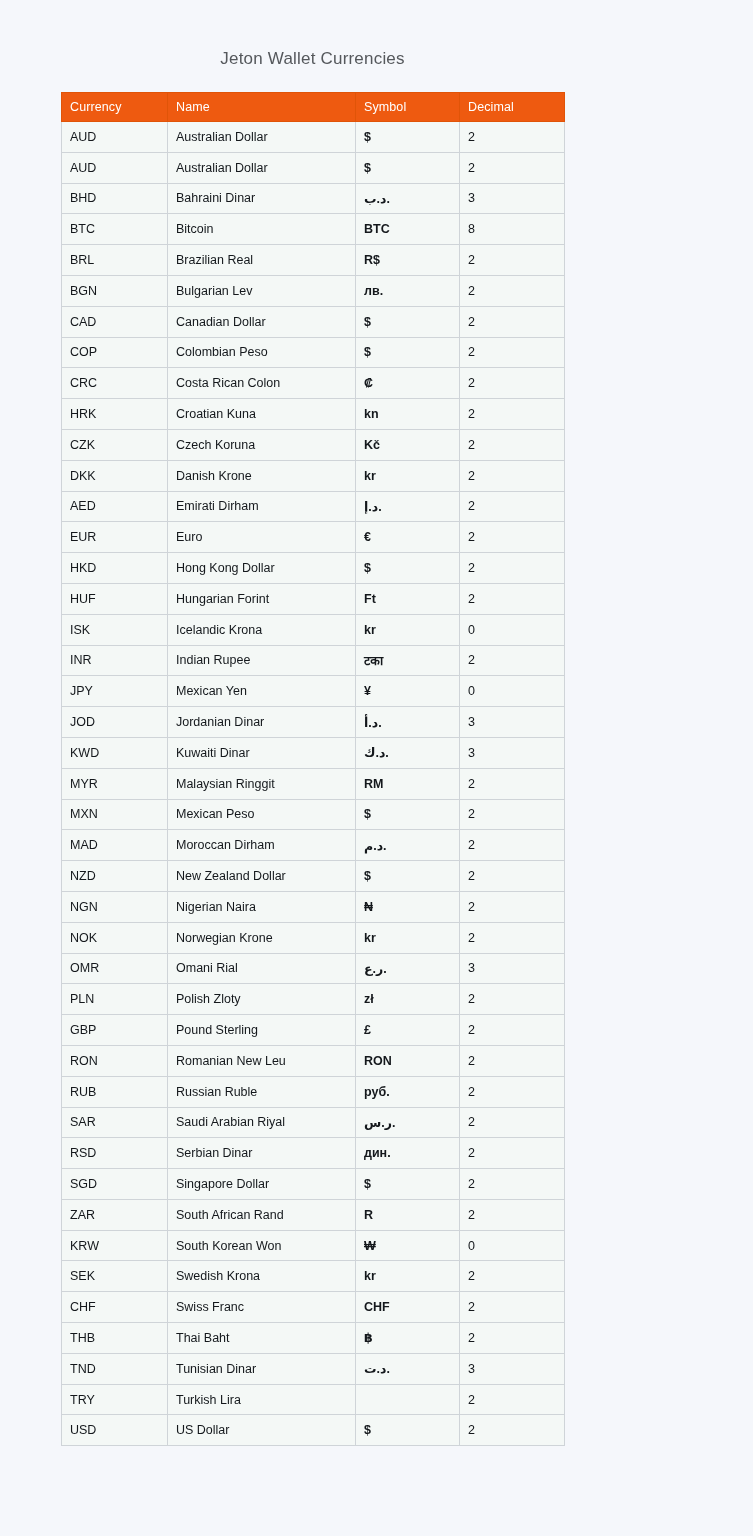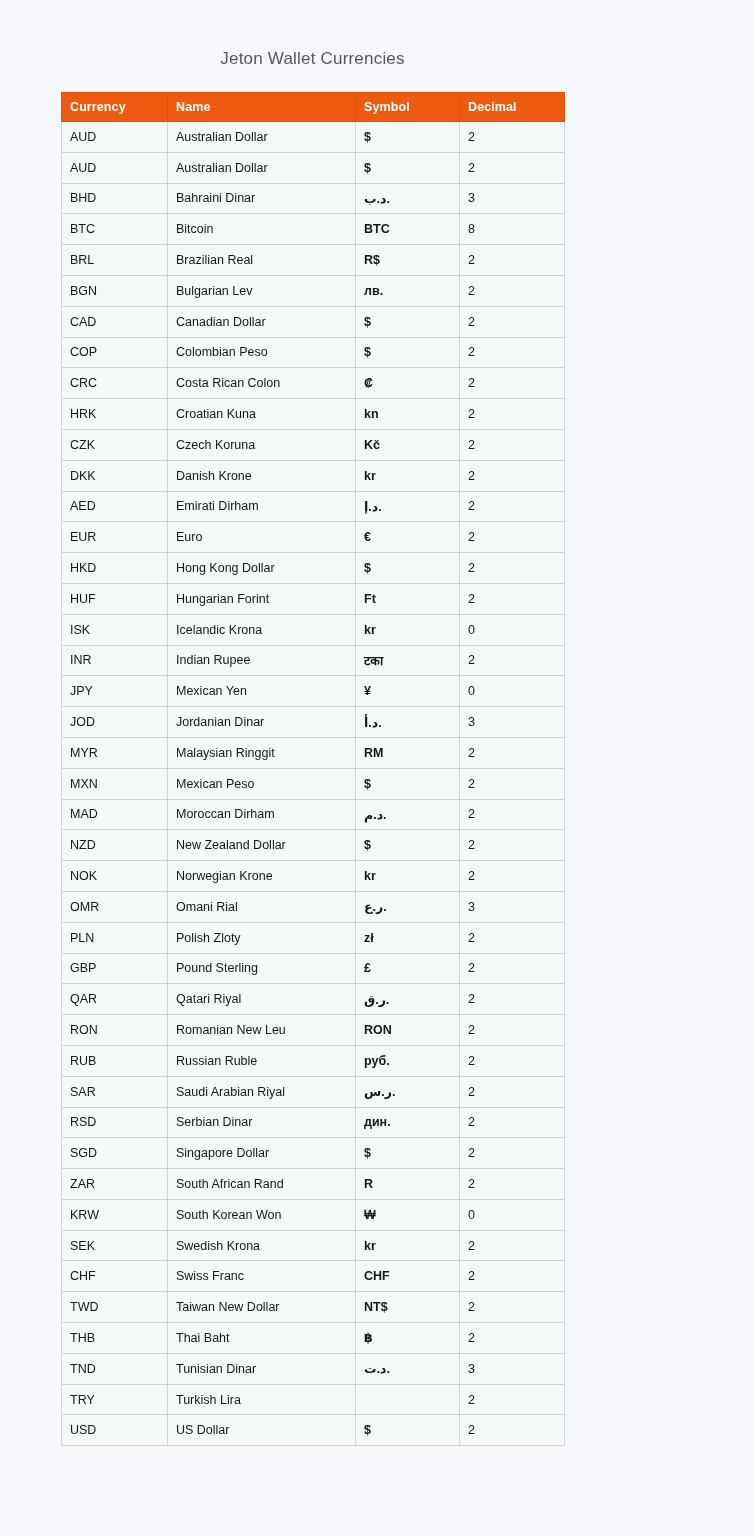--- a/index.html
+++ b/index.html
@@ -49,21 +49,21 @@
     height: 29.8px;
     font-size: 12.5px;
     text-align: left;
     vertical-align: middle;
     overflow: hidden;
     white-space: nowrap;
   }
   table.currency-table thead th {
     background: #ee5a10;
     color: #ffffff;
-    font-weight: bold;
+    font-weight: normal;
     font-size: 12.5px;
     height: 28px;
     border-color: #e05408;
     letter-spacing: 0.1px;
   }
   table.currency-table tbody td {
     background: #f4f8f6;
     color: #14181c;
   }
   td.col-code {
@@ -222,20 +222,26 @@
             <td class="col-symbol">¥</td>
             <td class="col-decimal">0</td>
           </tr>
           <tr>
             <td class="col-code">JOD</td>
             <td class="col-name">Jordanian Dinar</td>
             <td class="col-symbol">د.أ.</td>
             <td class="col-decimal">3</td>
           </tr>
           <tr>
+            <td class="col-code">KWD</td>
+            <td class="col-name">Kuwaiti Dinar</td>
+            <td class="col-symbol">د.ك.</td>
+            <td class="col-decimal">3</td>
+          </tr>
+          <tr>
             <td class="col-code">MYR</td>
             <td class="col-name">Malaysian Ringgit</td>
             <td class="col-symbol">RM</td>
             <td class="col-decimal">2</td>
           </tr>
           <tr>
             <td class="col-code">MXN</td>
             <td class="col-name">Mexican Peso</td>
             <td class="col-symbol">$</td>
             <td class="col-decimal">2</td>
@@ -246,20 +252,26 @@
             <td class="col-symbol">د.م.</td>
             <td class="col-decimal">2</td>
           </tr>
           <tr>
             <td class="col-code">NZD</td>
             <td class="col-name">New Zealand Dollar</td>
             <td class="col-symbol">$</td>
             <td class="col-decimal">2</td>
           </tr>
           <tr>
+            <td class="col-code">NGN</td>
+            <td class="col-name">Nigerian Naira</td>
+            <td class="col-symbol">₦</td>
+            <td class="col-decimal">2</td>
+          </tr>
+          <tr>
             <td class="col-code">NOK</td>
             <td class="col-name">Norwegian Krone</td>
             <td class="col-symbol">kr</td>
             <td class="col-decimal">2</td>
           </tr>
           <tr>
             <td class="col-code">OMR</td>
             <td class="col-name">Omani Rial</td>
             <td class="col-symbol">ر.ع.</td>
             <td class="col-decimal">3</td>
@@ -267,26 +279,20 @@
           <tr>
             <td class="col-code">PLN</td>
             <td class="col-name">Polish Zloty</td>
             <td class="col-symbol">zł</td>
             <td class="col-decimal">2</td>
           </tr>
           <tr>
             <td class="col-code">GBP</td>
             <td class="col-name">Pound Sterling</td>
             <td class="col-symbol">£</td>
-            <td class="col-decimal">2</td>
-          </tr>
-          <tr>
-            <td class="col-code">QAR</td>
-            <td class="col-name">Qatari Riyal</td>
-            <td class="col-symbol">ر.ق.</td>
             <td class="col-decimal">2</td>
           </tr>
           <tr>
             <td class="col-code">RON</td>
             <td class="col-name">Romanian New Leu</td>
             <td class="col-symbol">RON</td>
             <td class="col-decimal">2</td>
           </tr>
           <tr>
             <td class="col-code">RUB</td>
@@ -330,26 +336,20 @@
             <td class="col-symbol">kr</td>
             <td class="col-decimal">2</td>
           </tr>
           <tr>
             <td class="col-code">CHF</td>
             <td class="col-name">Swiss Franc</td>
             <td class="col-symbol">CHF</td>
             <td class="col-decimal">2</td>
           </tr>
           <tr>
-            <td class="col-code">TWD</td>
-            <td class="col-name">Taiwan New Dollar</td>
-            <td class="col-symbol">NT$</td>
-            <td class="col-decimal">2</td>
-          </tr>
-          <tr>
             <td class="col-code">THB</td>
             <td class="col-name">Thai Baht</td>
             <td class="col-symbol">฿</td>
             <td class="col-decimal">2</td>
           </tr>
           <tr>
             <td class="col-code">TND</td>
             <td class="col-name">Tunisian Dinar</td>
             <td class="col-symbol">د.ت.</td>
             <td class="col-decimal">3</td>

